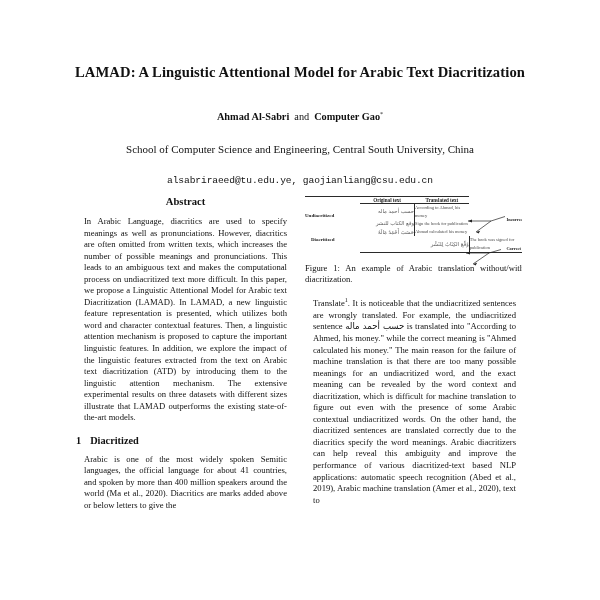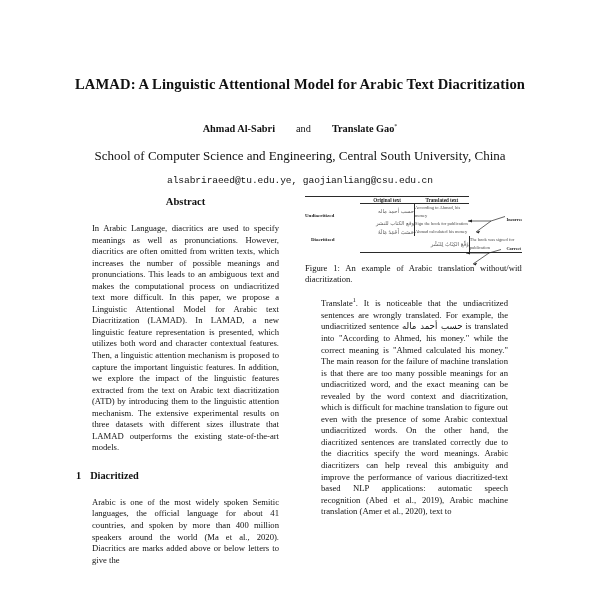--- a/index.html
+++ b/index.html
@@ -13,21 +13,21 @@
     overflow: hidden;
     font-family: "Liberation Serif", "DejaVu Serif", serif;
     color: #111111;
     position: relative;
   }
   .page {
     width: 600px;
     height: 600px;
     position: relative;
     box-sizing: border-box;
-    padding: 12px;
+    padding: 0;
   }
 
   
   .titleblock {
     padding: 64px 58px 0 58px;
     text-align: center;
   }
   .paper-title {
     font-size: 14.6px;
     font-weight: bold;
@@ -40,28 +40,28 @@
     font-size: 10.3px;
     line-height: 1.45;
   }
   .author-name {
     font-weight: bold;
   }
   .author-and {
     font-weight: normal;
   }
   .affiliation {
-    font-size: 13px;
-    margin-top: 11px;
+    font-size: 11px;
+    margin-top: 18px;
     line-height: 1.45;
   }
   .emails {
     font-family: "Liberation Mono", "DejaVu Sans Mono", monospace;
     font-size: 9.6px;
-    margin-top: 8px;
+    margin-top: 16px;
     letter-spacing: -0.1px;
   }
 
   
   .columns {
     position: absolute;
     top: 196px;
     left: 0;
     width: 522px;
     height: 404px;
@@ -76,21 +76,21 @@
   .col-left  { left: 76px; }
   .col-right { left: 305px; }
 
   .abstract-head {
     text-align: center;
     font-size: 10.6px;
     font-weight: bold;
     margin: 0 0 9px 0;
   }
   p.body {
-    margin: 16px;
+    margin: 8px;
     font-size: 8.65px;
     line-height: 1.335;
     text-align: justify;
     text-justify: inter-word;
     hyphens: manual;
   }
 
   .section-head {
     font-size: 10.3px;
     font-weight: bold;
@@ -192,21 +192,21 @@
 </style>
 </head>
 <body>
 
 <div class="page">
 
   <div class="titleblock">
     <h1 class="paper-title">LAMAD: A Linguistic Attentional Model for Arabic Text Diacritization</h1>
 
     <div class="authors">
-      <span class="author-name">Ahmad Al-Sabri</span><span class="author-and" style="margin:0 21px;">and</span><span class="author-name">Translate Gao</span><sup>*</sup>
+      <span class="author-name">Ahmad Al-Sabri</span><span class="author-and" style="margin:0 5px;">and</span><span class="author-name">Computer Gao</span><sup>*</sup>
       <div class="affiliation">School of Computer Science and Engineering, Central South University, China</div>
       <div class="emails">alsabriraeed@tu.edu.ye, gaojianliang@csu.edu.cn</div>
     </div>
   </div>
 
   <div class="columns">
 
     <div class="col col-left">
       <div class="abstract-head">Abstract</div>
       <p class="body">In Arabic Language, diacritics are used to specify meanings as well as pronunciations. However, diacritics are often omitted from written texts, which increases the number of possible meanings and pronunciations. This leads to an ambiguous text and makes the computational process on undiacritized text more difficult. In this paper, we propose a Linguistic Attentional Model for Arabic text Diacritization (LAMAD). In LAMAD, a new linguistic feature representation is presented, which utilizes both word and character contextual features. Then, a linguistic attention mechanism is proposed to capture the important linguistic features. In addition, we explore the impact of the linguistic features extracted from the text on Arabic text diacritization (ATD) by introducing them to the linguistic attention mechanism. The extensive experimental results on three datasets with different sizes illustrate that LAMAD outperforms the existing state-of-the-art models.</p>

